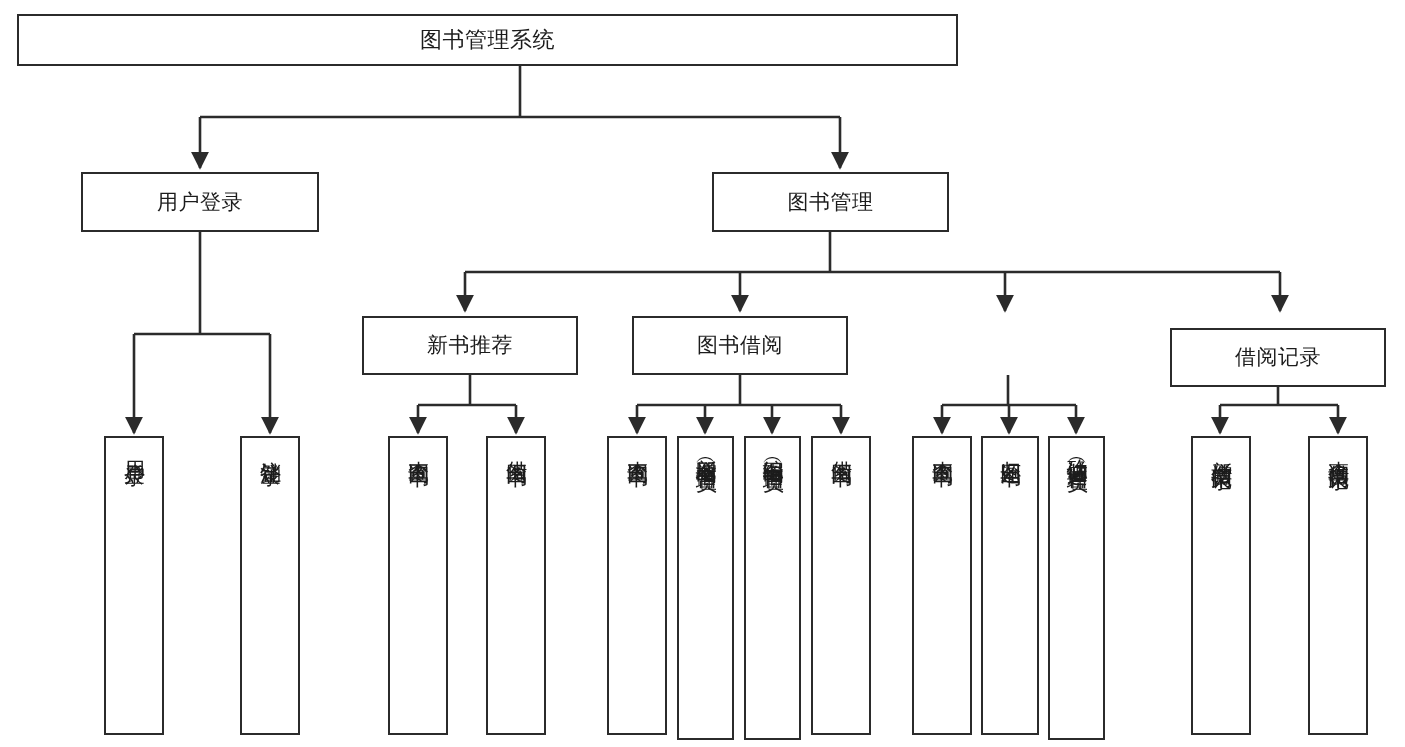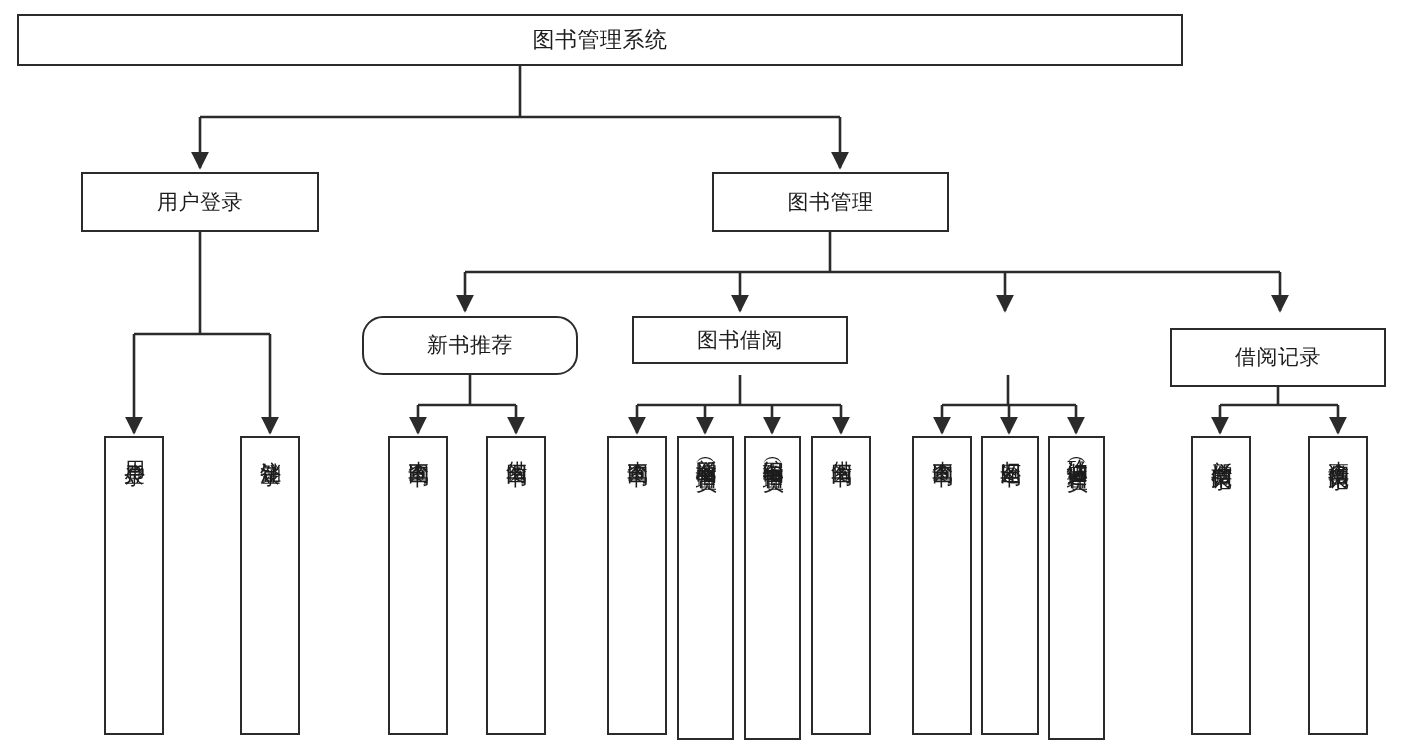--- a/index.html
+++ b/index.html
@@ -121,35 +121,35 @@
       <path d="M 1009 405 L 1009 433" marker-end="url(#arrow)"></path>
       <path d="M 1076 405 L 1076 433" marker-end="url(#arrow)"></path>
 
       <path d="M 1278 375 L 1278 405"></path>
       <path d="M 1220 405 L 1338 405"></path>
       <path d="M 1220 405 L 1220 433" marker-end="url(#arrow)"></path>
       <path d="M 1338 405 L 1338 433" marker-end="url(#arrow)"></path>
     </g>
   </svg>
 
-  <div class="node root" style="left:17px; top:14px; width:1166px; height:52px;">
+  <div class="node root" style="left:17px; top:14px; width:941px; height:52px;">
     <span class="label">图书管理系统</span>
   </div>
 
   <div class="node level2" style="left:81px; top:172px; width:238px; height:60px;">
     <span class="label">用户登录</span>
   </div>
   <div class="node level2" style="left:712px; top:172px; width:237px; height:60px;text-align:right;">
     <span class="label">图书管理</span>
   </div>
 
-  <div class="node level3" style="left:362px; top:316px; width:216px; height:59px;border-radius:21px;">
+  <div class="node level3" style="left:362px; top:316px; width:216px; height:59px;">
     <span class="label">新书推荐</span>
   </div>
-  <div class="node level3" style="left:632px; top:316px; width:216px; height:48px;">
+  <div class="node level3" style="left:632px; top:316px; width:216px; height:59px;">
     <span class="label">图书借阅</span>
   </div>
   <div class="node level3" style="left:1170px; top:328px; width:216px; height:59px;">
     <span class="label">借阅记录</span>
   </div>
 
   <div class="node leaf" style="left:104px; top:436px; width:60px; height:299px;">
     <span class="label">用户登录</span>
   </div>
   <div class="node leaf" style="left:240px; top:436px; width:60px; height:299px;">

